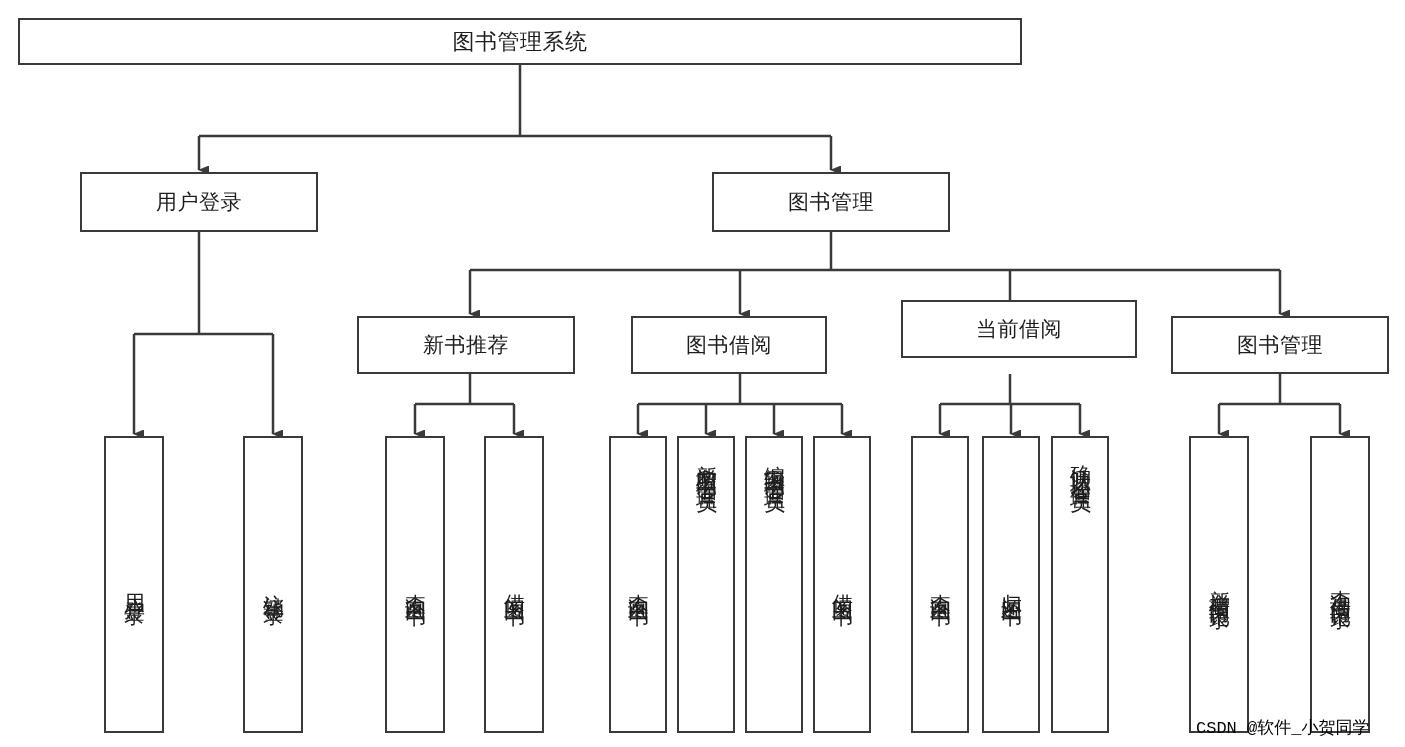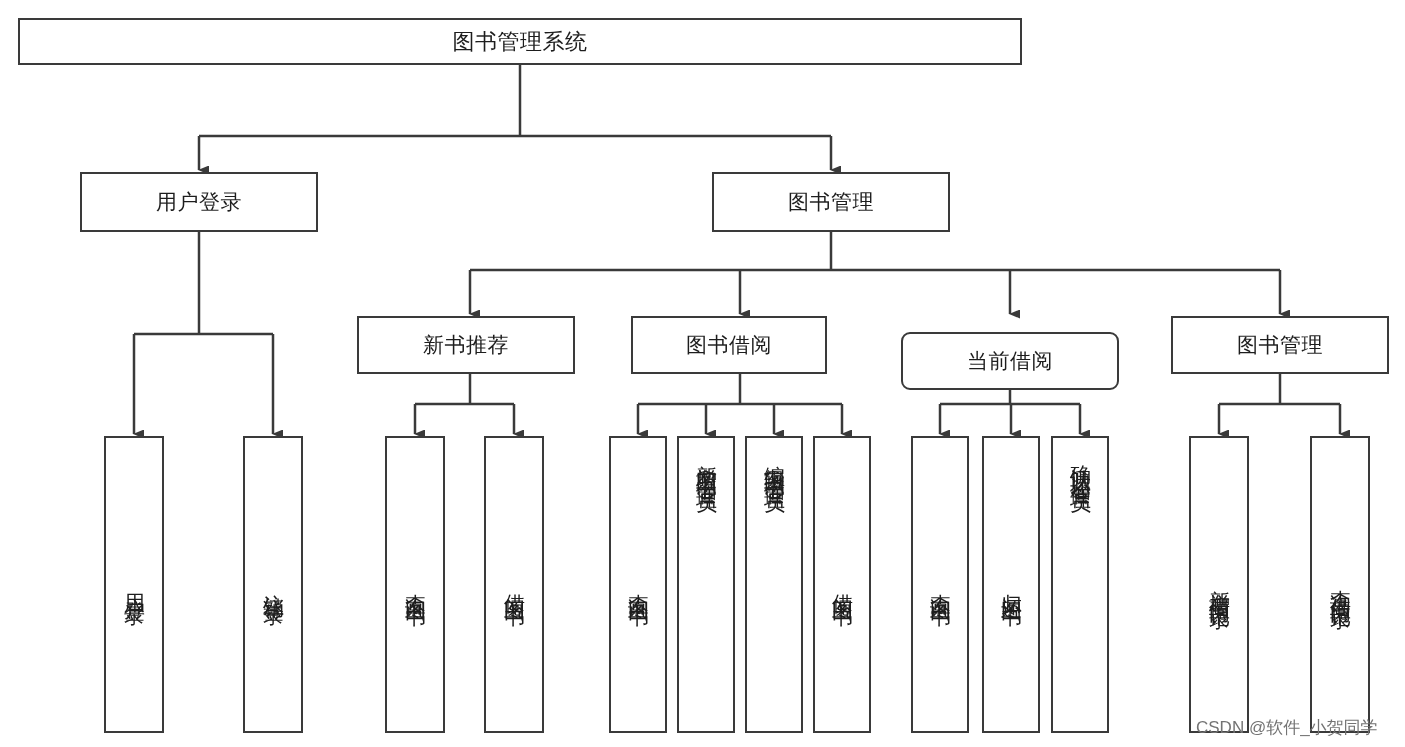--- a/index.html
+++ b/index.html
@@ -59,25 +59,25 @@
     font-size: 21px;
     line-height: 1.0;
     letter-spacing: 4px;
   }
   .node.vert.centered {
     align-items: center;
     padding-top: 0;
   }
   #watermark {
     position: absolute;
-    color: #737373;
+    color: #000000;
     font-size: 17px;
     white-space: nowrap;
     z-index: 3;
-    font-family: Liberation Sans, sans-serif;
+    font-family: Liberation Mono, monospace;
   }
 </style>
 </head>
 <body>
 
 <div id="canvas">
   <svg id="edges" viewBox="0 0 1405 747">
     <defs>
       <marker id="arrowhead" markerWidth="9" markerHeight="11" refX="4.5" refY="10" orient="auto" markerUnits="userSpaceOnUse">
         <polygon points="0,0 9,0 4.5,11" fill="#3a3a3a"></polygon>
@@ -129,21 +129,21 @@
       </div>
       <div class="node horiz" style="left: 712px; top: 172px; width: 238px; height: 60px; justify-content: center;">
         <span class="node-label">图书管理</span>
       </div>
       <div class="node horiz" style="left: 357px; top: 316px; width: 218px; height: 58px;">
         <span class="node-label">新书推荐</span>
       </div>
       <div class="node horiz" style="left: 631px; top: 316px; width: 196px; height: 58px;">
         <span class="node-label">图书借阅</span>
       </div>
-      <div class="node horiz" style="left: 901px; top: 332px; width: 218px; height: 58px; border-radius: 9px;">
+      <div class="node horiz" style="left: 901px; top: 300px; width: 236px; height: 58px;">
         <span class="node-label">当前借阅</span>
       </div>
       <div class="node horiz" style="left: 1171px; top: 316px; width: 218px; height: 58px;">
         <span class="node-label">图书管理</span>
       </div>
       <div class="node vert centered" style="left: 104px; top: 436px; width: 60px; height: 297px;">
         <span class="node-label">用户登录</span>
       </div>
       <div class="node vert centered" style="left: 243px; top: 436px; width: 60px; height: 297px;">
         <span class="node-label">注销登录</span>

